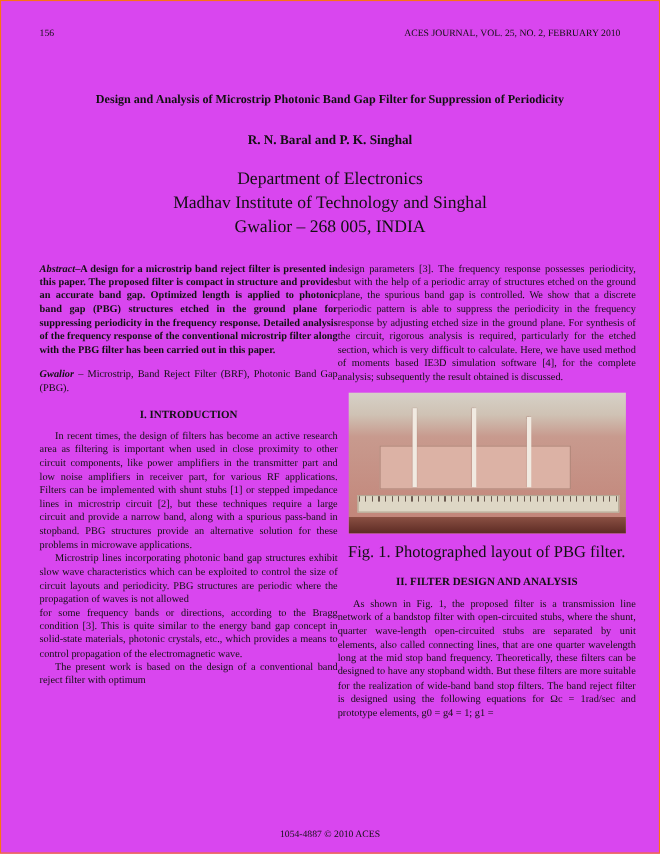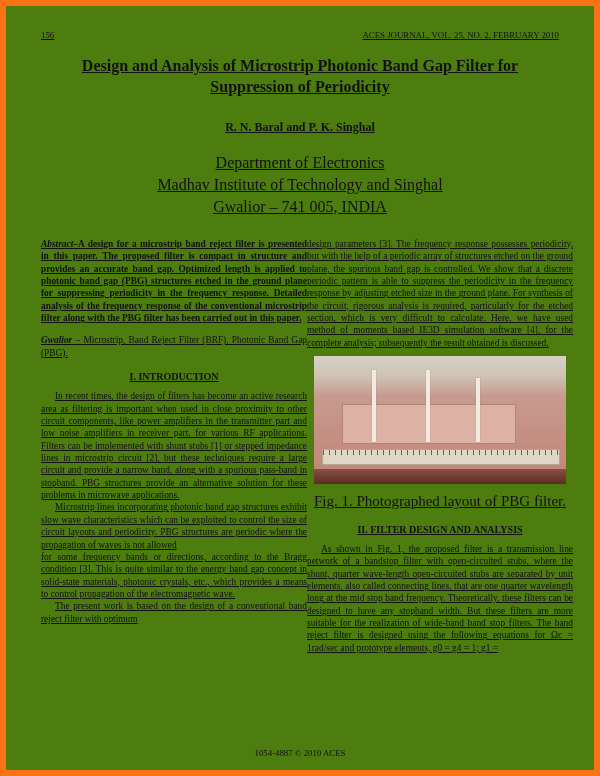--- a/index.html
+++ b/index.html
@@ -6,36 +6,35 @@
   body {
     width: 600px; height: 776px;
     background: #ffffff;
     font-family: "Liberation Serif", serif;
     color: #111;
     position: relative;
     overflow: hidden;
   }
   .page {
     position: absolute; inset: 0;
-    border: 6px solid #f97316;
+    border: 1px solid #f97316;
     box-sizing: border-box;
-    background: #4d7c0f;
-    text-decoration: underline;
+    background: #d946ef;
   }
   .running-head {
     display: flex; justify-content: space-between; align-items: baseline;
     padding: 24px 35px 0 35px;
     font-size: 8.8px;
   }
   .article-title {
     text-align: center;
-    font-size: 16px;
+    font-size: 11px;
     font-weight: bold;
     line-height: 1.3;
-    margin: 16px 70px 0 70px;
+    margin: 49px 70px 0 70px;
   }
   .authors {
     text-align: center;
     font-size: 12px;
     font-weight: bold;
     margin-top: 22px;
   }
   .affiliation {
     text-align: center;
     font-size: 16px;
@@ -120,21 +119,21 @@
     <span>ACES JOURNAL, VOL. 25, NO. 2, FEBRUARY 2010</span>
   </div>
 
   <div class="article-title">Design and Analysis of Microstrip Photonic Band Gap Filter for Suppression of Periodicity</div>
 
   <div class="authors">R. N. Baral and P. K. Singhal</div>
 
   <div class="affiliation">
     <div>Department of Electronics</div>
     <div>Madhav Institute of Technology and Singhal</div>
-    <div>Gwalior – 741 005, INDIA</div>
+    <div>Gwalior – 268 005, INDIA</div>
   </div>
 
   <div class="columns">
 
     <div class="col">
       <p class="abstract-p"><span class="bi">Abstract</span><span>–A design for a microstrip band reject filter is presented in this paper. The proposed filter is compact in structure and provides an accurate band gap. Optimized length is applied to photonic band gap (PBG) structures etched in the ground plane for suppressing periodicity in the frequency response. Detailed analysis of the frequency response of the conventional microstrip filter along with the PBG filter has been carried out in this paper.</span></p>
 
       <p class="kw-p"><span class="bi">Gwalior</span><span> – Microstrip, Band Reject Filter (BRF), Photonic Band Gap (PBG).</span></p>
 
       <p class="sec-heading">I. INTRODUCTION</p>

